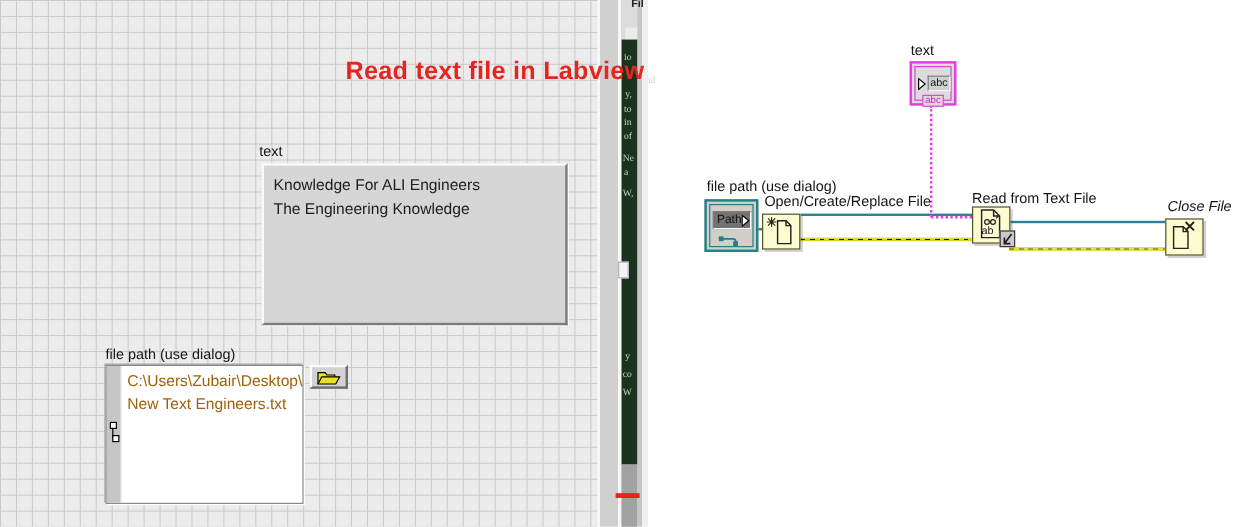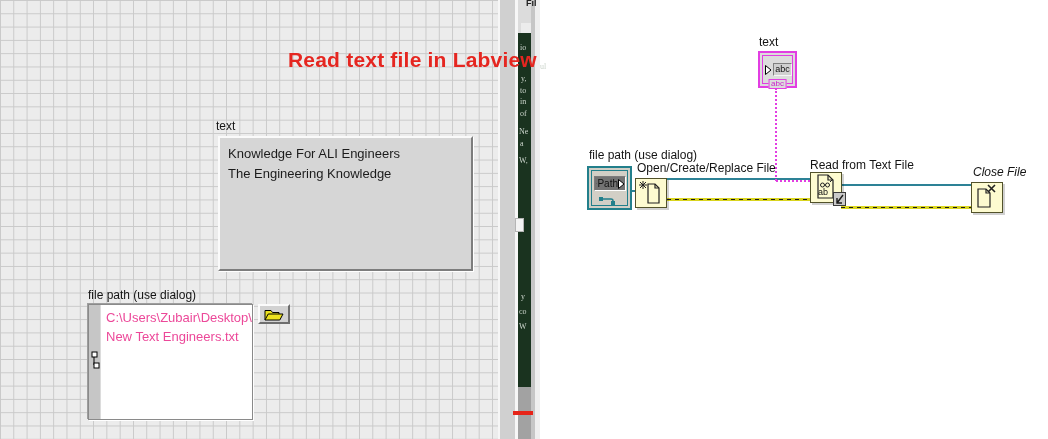--- a/index.html
+++ b/index.html
@@ -36,21 +36,21 @@
     background:#ffffff; border:1px solid #8a8a8a;
     box-shadow:-1px -1px 0 #9e9e9e, 1px 1px 0 #ffffff;
   }
   .path-strip {
     position:absolute; left:0; top:0; width:12px; height:114px;
     background:#c6c6c6; border-right:1px solid #dcdcdc;
   }
   .path-glyph { position:absolute; left:2px; top:46px; }
   .path-text {
     position:absolute; left:17px; top:3px; font-size:13px; line-height:19px;
-    color:#ec4899; white-space:nowrap;
+    color:#a16207; white-space:nowrap;
   }
   .browse-btn {
     position:absolute; left:258px; top:304px; width:32px; height:20px;
     background:#d2d2d2; border:2px solid; border-color:#fbfbfb #6e6e6e #6e6e6e #fbfbfb;
     display:flex; align-items:center; justify-content:center;
   }
 
   
   .strip { position:absolute; top:0; height:439px; }
   .s1 { left:498px; width:17px; background:linear-gradient(90deg,#f6f6f6 0 2px,#d0d0d0 2px 100%); }

